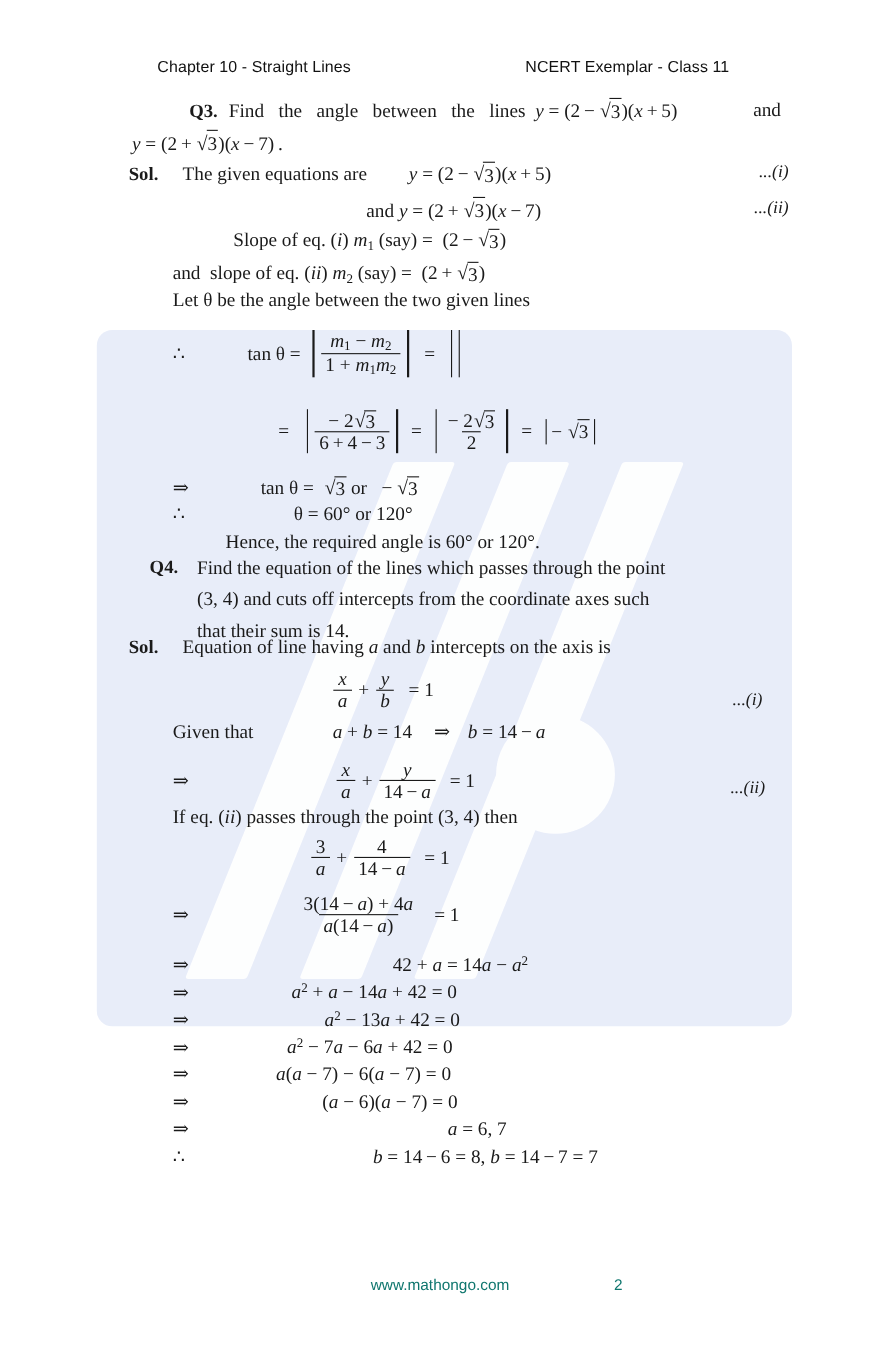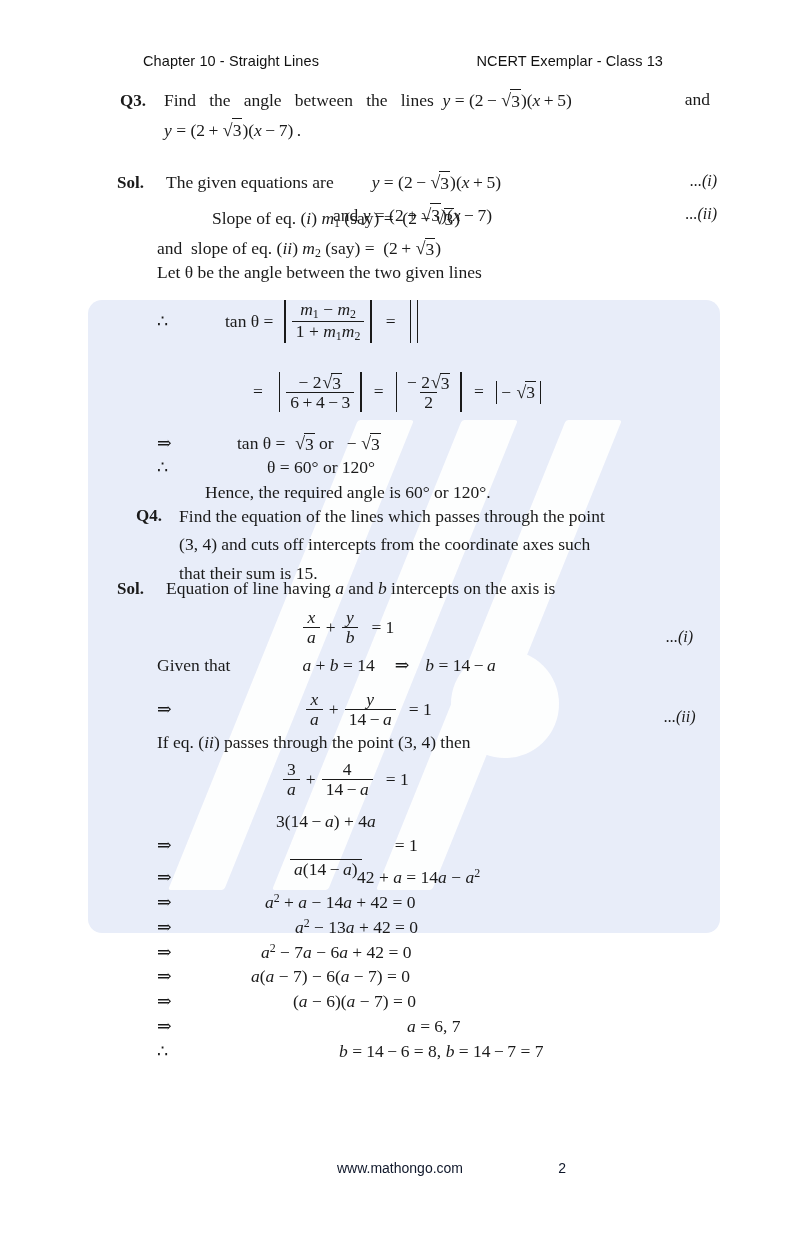--- a/index.html
+++ b/index.html
@@ -34,21 +34,21 @@
     font-size:14.5px;letter-spacing:.1px;color:#111;
     display:flex;justify-content:space-between;
   }
   .hdr span{white-space:nowrap;}
   .hdr .right{margin-left:52px;}
 
   
   .ftr{
     position:absolute;top:1160px;left:0;width:708px;height:20px;
     font-family:"Liberation Sans","DejaVu Sans",sans-serif;
-    font-size:14px;color:#0f172a;
+    font-size:14px;color:#0f766e;
   }
   .ftr .site{position:absolute;left:0;width:800px;text-align:center;}
   .ftr .pg{position:absolute;right:142px;}
 
   
   .row{position:absolute;display:flex;align-items:flex-end;white-space:nowrap;}
   .lbl{
     font-weight:bold;font-size:17px;text-align:right;
     width:52px;display:inline-block;margin-right:8px;
   }
@@ -95,34 +95,34 @@
     <div class="wm-bar" style="left:8px;top:0px;width:56px;height:470px;transform:skewX(-22deg);"></div>
     <div class="wm-bar" style="left:112px;top:0px;width:56px;height:470px;transform:skewX(-22deg);"></div>
     <div class="wm-bar" style="left:216px;top:0px;width:56px;height:470px;transform:skewX(-22deg);"></div>
     <div class="wm-circle" style="left:196px;top:230px;width:108px;height:108px;"></div>
   </div>
 
   <div class="content">
 
     <div class="hdr">
       <span>Chapter 10 - Straight Lines</span>
-      <span class="right">NCERT Exemplar - Class 13</span>
+      <span class="right">NCERT Exemplar - Class 11</span>
     </div>
 
     <div class="para" style="left:120px;top:88px;width:590px;">
       <div class="jline" style="width:590px;">
-        <span><b class="lbl" style="width:34px;margin-right:10px;text-align:left;">Q3.</b><span>Find&nbsp;&nbsp; the&nbsp;&nbsp; angle&nbsp;&nbsp; between&nbsp;&nbsp; the&nbsp;&nbsp; lines&nbsp; <i>y</i>&nbsp;=&nbsp;</span><span>(2 − <span class="sqrt"><span class="rad">√</span><span class="rand">3</span></span>)(<i>x</i> + 5)</span></span>
+        <span><b class="lbl" style="width:34px;margin-right:10px;text-align:right;margin-left:44px;">Q3.</b><span>Find&nbsp;&nbsp; the&nbsp;&nbsp; angle&nbsp;&nbsp; between&nbsp;&nbsp; the&nbsp;&nbsp; lines&nbsp; <i>y</i>&nbsp;=&nbsp;</span><span>(2 − <span class="sqrt"><span class="rad">√</span><span class="rand">3</span></span>)(<i>x</i> + 5)</span></span>
         <span>and</span>
       </div>
-      <div style="margin-left:44px;margin-top:5px;">
+      <div style="margin-top:5px;">
         <span><i>y</i> = (2 + <span class="sqrt"><span class="rad">√</span><span class="rand">3</span></span>)(<i>x</i> − 7) .</span>
       </div>
     </div>
 
-    <div class="para" style="left:117px;top:146px;width:600px;margin-top:24px;">
+    <div class="para" style="left:117px;top:146px;width:600px;">
       <div class="jline" style="width:600px;">
         <span><b class="lbl" style="width:40px;margin-right:9px;text-align:left;">Sol.</b><span>The given equations are</span><span style="display:inline-block;width:38px;"></span><span><i>y</i> = (2 − <span class="sqrt"><span class="rad">√</span><span class="rand">3</span></span>)(<i>x</i> + 5)</span></span>
         <span class="eqno">...(i)</span>
       </div>
       <div class="jline" style="width:600px;margin-top:8px;">
         <span style="margin-left:216px;">and <i>y</i> = (2 + <span class="sqrt"><span class="rad">√</span><span class="rand">3</span></span>)(<i>x</i> − 7)</span>
         <span class="eqno">...(ii)</span>
       </div>
     </div>
 
@@ -188,21 +188,21 @@
       <span style="margin-left:50px;">θ = 60°   or   120°</span>
     </div>
     <div class="row txt" style="left:157px;top:482px;margin-left:48px;">Hence, the required angle is 60° or 120°.</div>
 
     <div class="para" style="left:120px;top:505px;width:592px;">
       <div style="display:flex;">
         <b class="lbl" style="width:34px;margin-right:10px;text-align:left;margin-left:16px;">Q4.</b>
         <span style="display:block;width:548px;">
           <span style="display:block;">Find  the equation of the lines which passes through the point</span>
           <span style="display:block;margin-top:5px;">(3, 4)  and  cuts  off  intercepts  from  the  coordinate  axes  such</span>
-          <span style="display:block;margin-top:5px;">that their sum is 15.</span>
+          <span style="display:block;margin-top:5px;">that their sum is 14.</span>
         </span>
       </div>
     </div>
 
     <div class="row txt" style="left:117px;top:578px;">
       <b class="lbl" style="width:40px;margin-right:9px;text-align:left;">Sol.</b>
       <span>Equation of line having <i>a</i> and <i>b</i> intercepts on the axis is</span>
     </div>
 
     <div class="row txt" style="left:300px;top:608px;align-items:center;">
@@ -258,21 +258,21 @@
       <span class="frac" style="top:0;">
         <span class="num">4</span>
         <span class="den">14 − <i>a</i></span>
       </span>
       <span style="margin-left:10px;">= 1</span>
     </div>
 
     <div class="row txt" style="left:157px;top:812px;align-items:center;">
       <span style="width:60px;display:inline-block;">⇒</span>
       <span style="display:inline-block;width:52px;"></span>
-      <span class="frac" style="top:0;gap:28px;">
+      <span class="frac" style="top:0;">
         <span class="num">3(14 − <i>a</i>) + 4<i>a</i></span>
         <span class="den"><i>a</i>(14 − <i>a</i>)</span>
       </span>
       <span style="margin-left:12px;">= 1</span>
     </div>
 
     <div class="row txt" style="left:157px;top:866px;">
       <span style="width:60px;display:inline-block;">⇒</span>
       <span style="display:inline-block;width:140px;"></span>
       <span>42 + <i>a</i> = 14<i>a</i> − <i>a</i><sup>2</sup></span>

